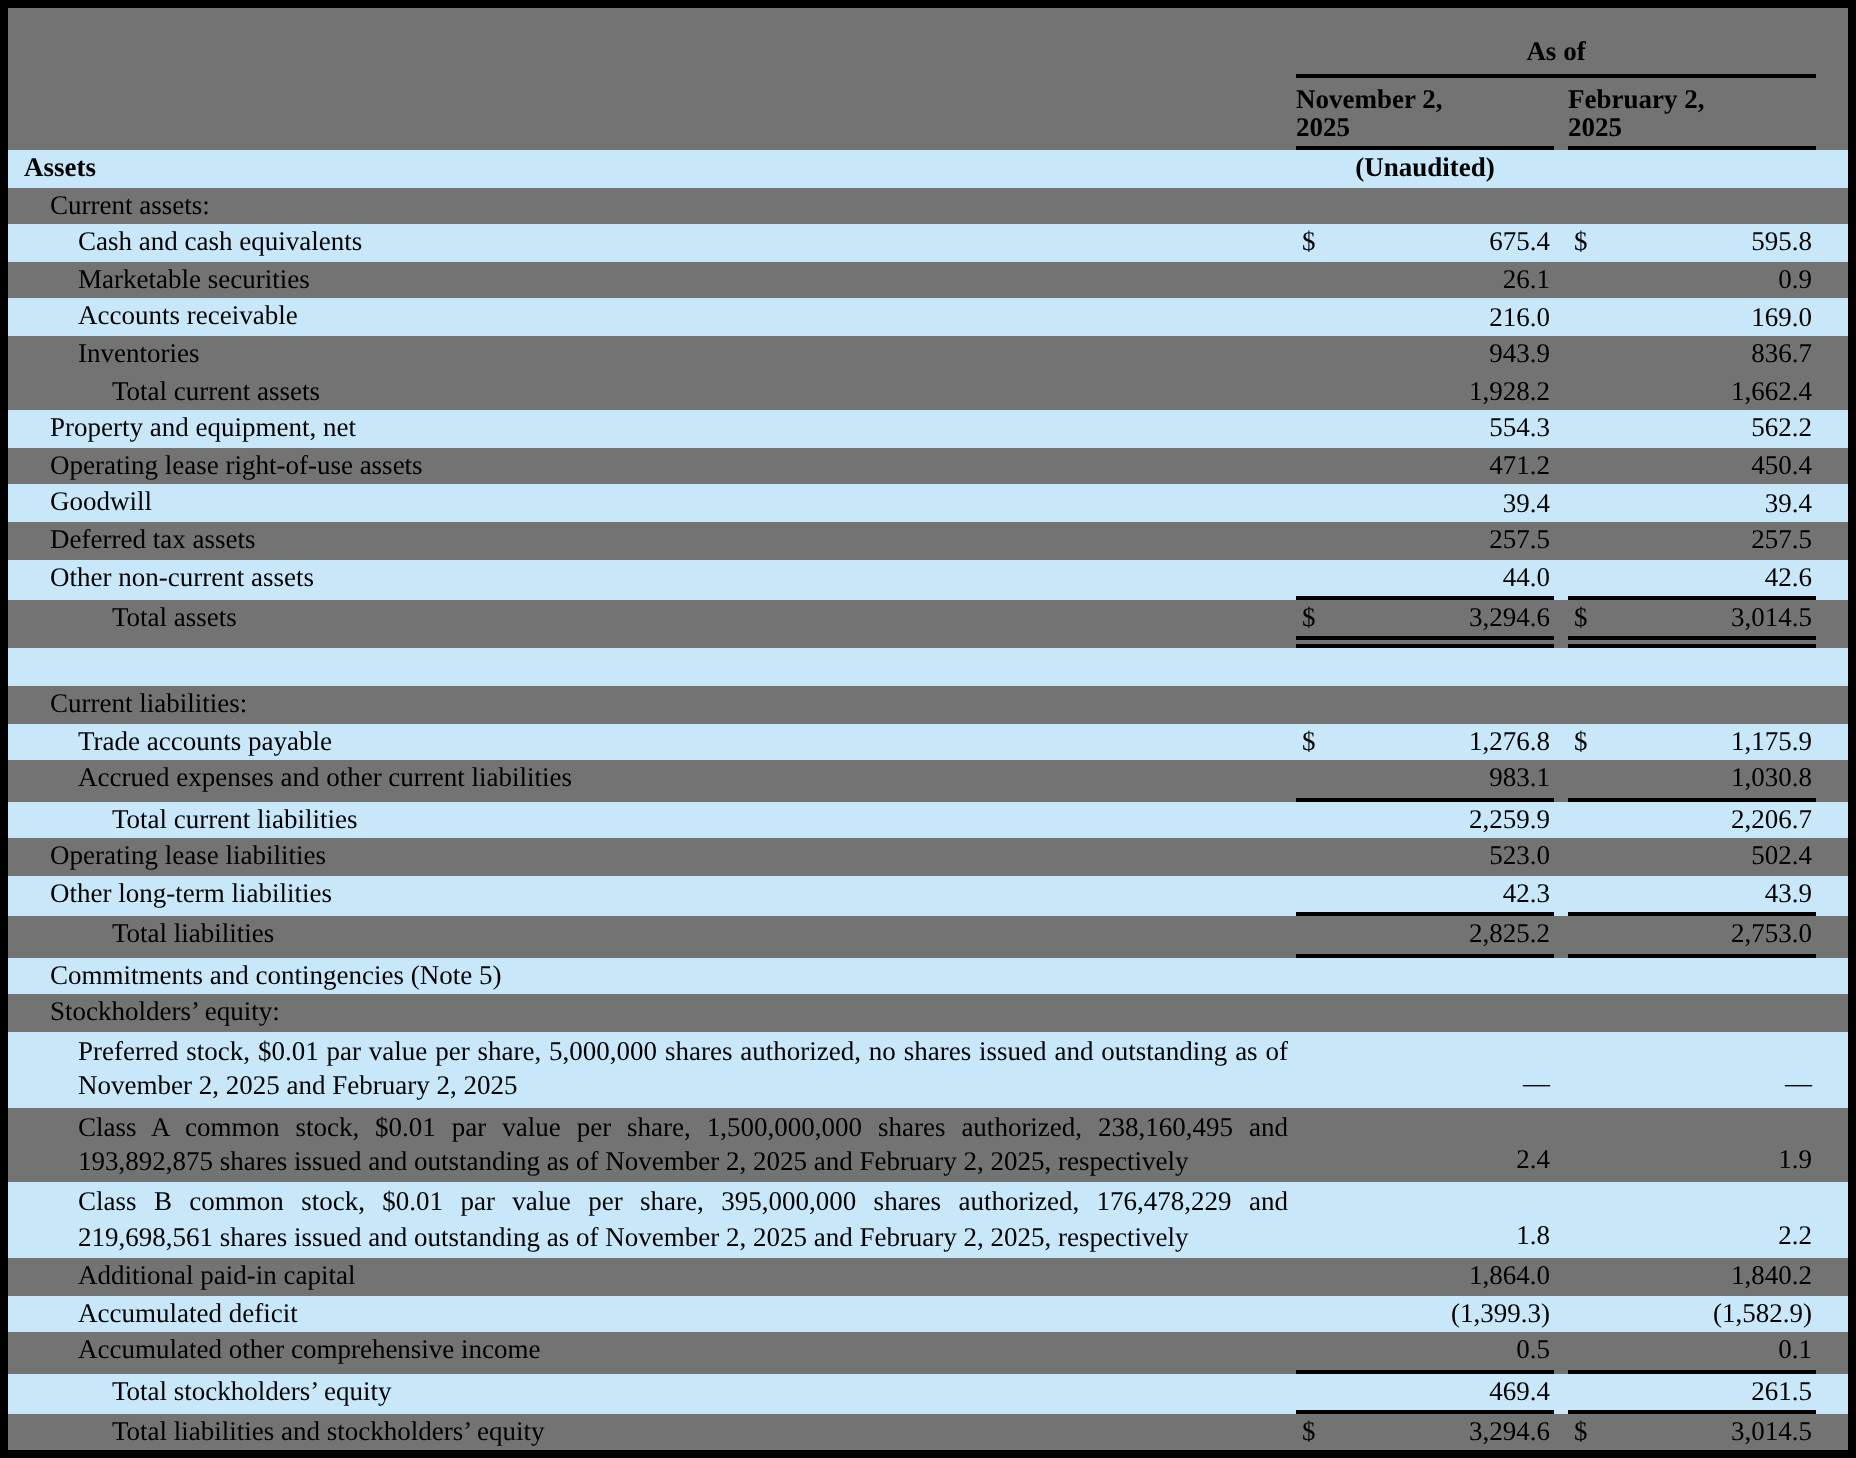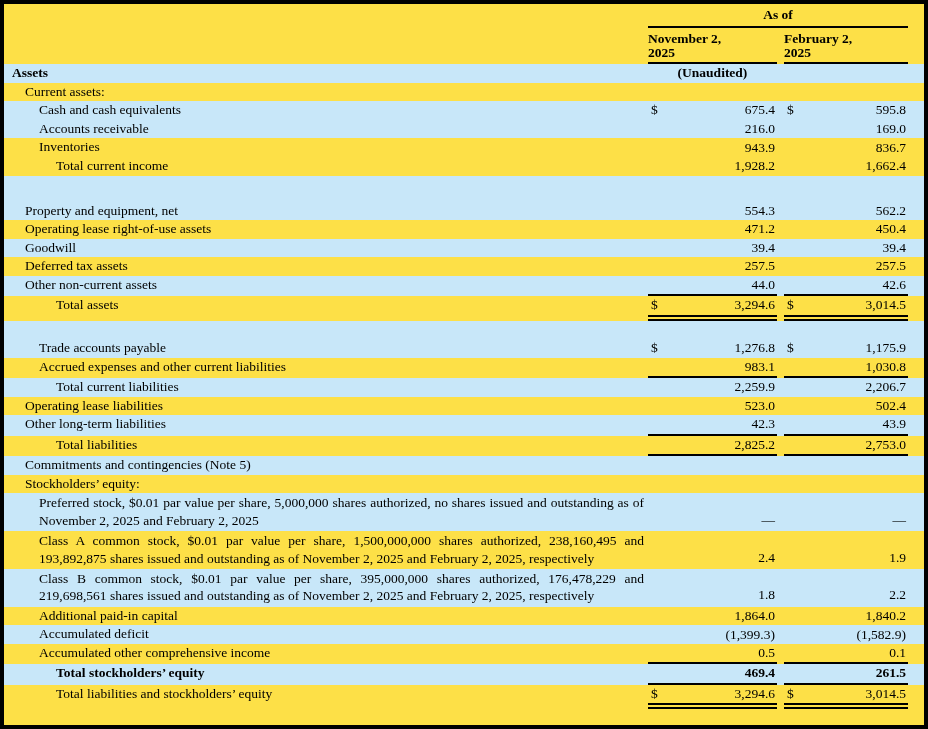--- a/index.html
+++ b/index.html
@@ -1,24 +1,24 @@
 <!DOCTYPE html>
 <html><head>
 <meta charset="utf-8">
 <style>
   * { box-sizing: border-box; }
   html,body { margin:0; padding:0; background:#fff; }
   .page {
     width: 928px; height: 729px;
     border: 4px solid #000;
-    background: #fde047;
+    background: #737373;
     font-family: "Liberation Serif", "DejaVu Serif", serif;
     font-size: 13.5px;
     color: #000;
-    padding-top: 3px;
+    padding-top: 14px;
     overflow: hidden;
   }
   
   .hrow { display: flex; }
   .lspacer { width: 644px; flex: none; }
   .gap { width: 7px; flex: none; }
   .rmargin { width: 16px; flex: none; }
   .asof {
     width: 260px; flex: none;
     text-align: center; font-weight: bold;
@@ -97,20 +97,31 @@
           <span class="d">$</span>
           <span class="v">675.4</span>
         </div>
         <div class="gap"></div>
         <div class="c c2">
           <span class="d">$</span>
           <span class="v">595.8</span>
         </div>
         <div class="rmargin"></div>
       </div>
+      <div class="row">
+        <div class="label" style="padding-left: 35px;">Marketable securities</div>
+        <div class="c c1">
+          <span class="v">26.1</span>
+        </div>
+        <div class="gap"></div>
+        <div class="c c2">
+          <span class="v">0.9</span>
+        </div>
+        <div class="rmargin"></div>
+      </div>
       <div class="row blue">
         <div class="label" style="padding-left: 35px;">Accounts receivable</div>
         <div class="c c1">
           <span class="v">216.0</span>
         </div>
         <div class="gap"></div>
         <div class="c c2">
           <span class="v">169.0</span>
         </div>
         <div class="rmargin"></div>
@@ -120,32 +131,32 @@
         <div class="c c1">
           <span class="v">943.9</span>
         </div>
         <div class="gap"></div>
         <div class="c c2">
           <span class="v">836.7</span>
         </div>
         <div class="rmargin"></div>
       </div>
       <div class="row">
-        <div class="label" style="padding-left: 52px;">Total current income</div>
+        <div class="label" style="padding-left: 52px;">Total current assets</div>
         <div class="c c1">
           <span class="v">1,928.2</span>
         </div>
         <div class="gap"></div>
         <div class="c c2">
           <span class="v">1,662.4</span>
         </div>
         <div class="rmargin"></div>
       </div>
       <div class="row blue">
-        <div class="label" style="padding-left: 21px; margin-top: 26px;">Property and equipment, net</div>
+        <div class="label" style="padding-left: 21px;">Property and equipment, net</div>
         <div class="c c1">
           <span class="v">554.3</span>
         </div>
         <div class="gap"></div>
         <div class="c c2">
           <span class="v">562.2</span>
         </div>
         <div class="rmargin"></div>
       </div>
       <div class="row">
@@ -204,20 +215,27 @@
           <span class="v">3,014.5</span>
         </div>
         <div class="rmargin"></div>
       </div>
       <div class="row blue bold">
         <div class="c c1"></div>
         <div class="gap"></div>
         <div class="c c2"></div>
         <div class="rmargin"></div>
       </div>
+      <div class="row">
+        <div class="label" style="padding-left: 21px;">Current liabilities:</div>
+        <div class="c c1"></div>
+        <div class="gap"></div>
+        <div class="c c2"></div>
+        <div class="rmargin"></div>
+      </div>
       <div class="row blue">
         <div class="label" style="padding-left: 35px;">Trade accounts payable</div>
         <div class="c c1">
           <span class="d">$</span>
           <span class="v">1,276.8</span>
         </div>
         <div class="gap"></div>
         <div class="c c2">
           <span class="d">$</span>
           <span class="v">1,175.9</span>
@@ -352,21 +370,21 @@
         <div class="label" style="padding-left: 35px;">Accumulated other comprehensive income</div>
         <div class="c c1 u1">
           <span class="v">0.5</span>
         </div>
         <div class="gap"></div>
         <div class="c c2 u1">
           <span class="v">0.1</span>
         </div>
         <div class="rmargin"></div>
       </div>
-      <div class="row blue" style="min-height: 19px; font-weight: bold;">
+      <div class="row blue" style="min-height: 19px;">
         <div class="label" style="padding-left: 52px;">Total stockholders’ equity</div>
         <div class="c c1 u1">
           <span class="v">469.4</span>
         </div>
         <div class="gap"></div>
         <div class="c c2 u1">
           <span class="v">261.5</span>
         </div>
         <div class="rmargin"></div>
       </div>

